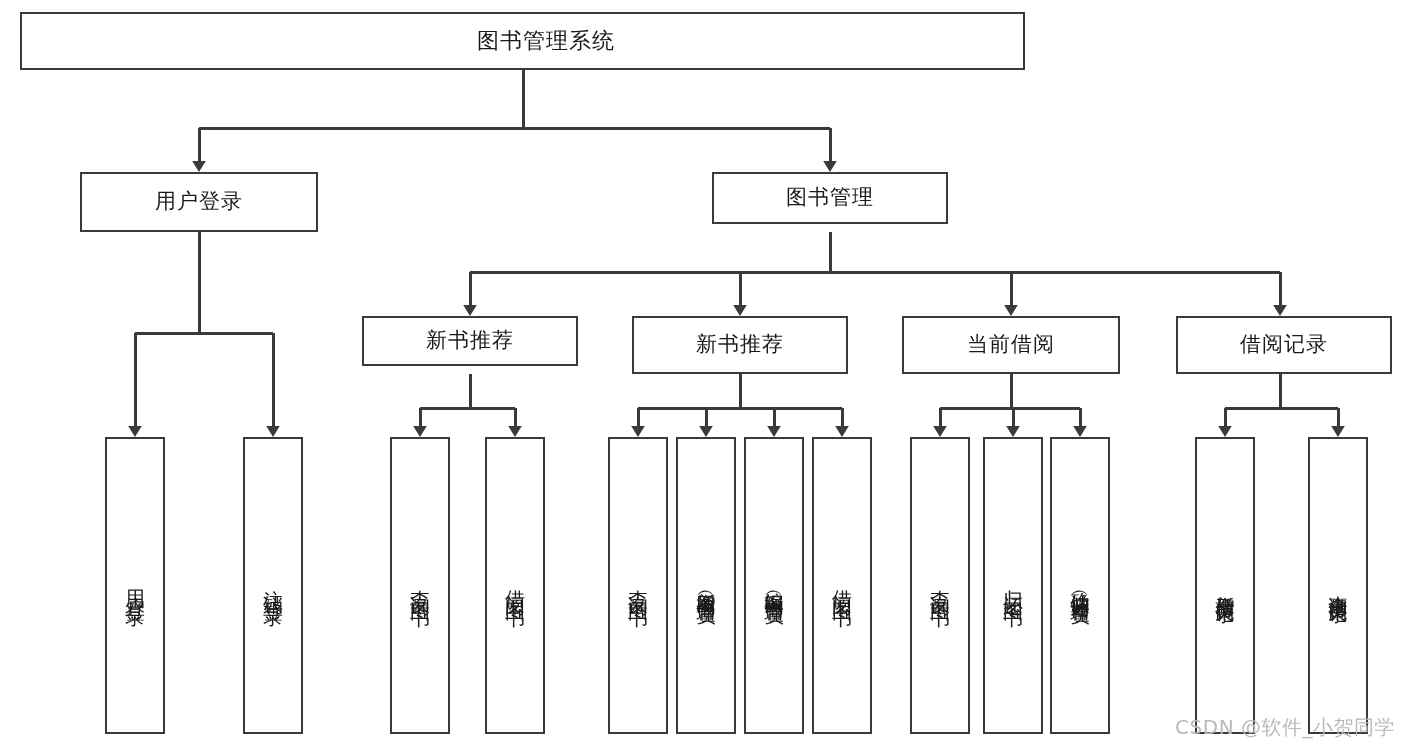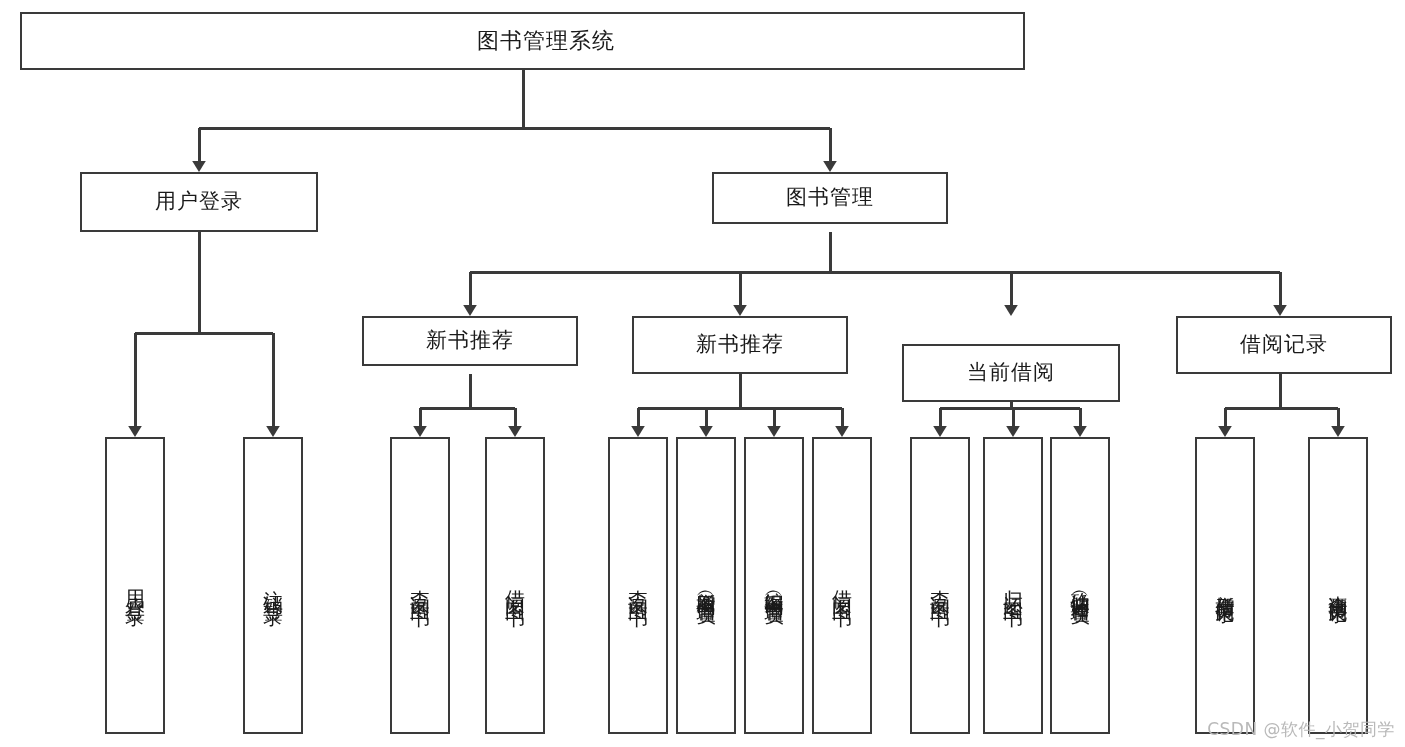--- a/index.html
+++ b/index.html
@@ -59,21 +59,21 @@
     display: block;
   }
   .node.vert.tight {
     letter-spacing: 2px;
     font-size: 19px;
   }
   .watermark {
     position: absolute;
     right: 10px;
     bottom: 6px;
-    font-size: 17px;
+    font-size: 20px;
     color: #b9b9b9;
     letter-spacing: 0.5px;
     z-index: 5;
     white-space: nowrap;
     font-family: "DejaVu Sans", "Liberation Sans", sans-serif;
   }
 </style>
 </head>
 <body>
 
@@ -147,21 +147,21 @@
       </div>
     </div>
 
   <div id="level3-container">
       <div class="node horiz" style="left: 362px; top: 316px; width: 216px; height: 50px;">
         <span>新书推荐</span>
       </div>
       <div class="node horiz" style="left: 632px; top: 316px; width: 216px; height: 58px;">
         <span>新书推荐</span>
       </div>
-      <div class="node horiz" style="left: 902px; top: 316px; width: 218px; height: 58px; margin-top: 28px;">
+      <div class="node horiz" style="left: 902px; top: 316px; width: 218px; height: 58px;">
         <span>当前借阅</span>
       </div>
       <div class="node horiz" style="left: 1176px; top: 316px; width: 216px; height: 58px; align-items: center;">
         <span>借阅记录</span>
       </div>
     </div>
 
   <div id="leaves-container">
       <div class="node vert" style="left: 105px; top: 437px; width: 60px; height: 297px;">
         <span class="vtext">用户登录</span>

